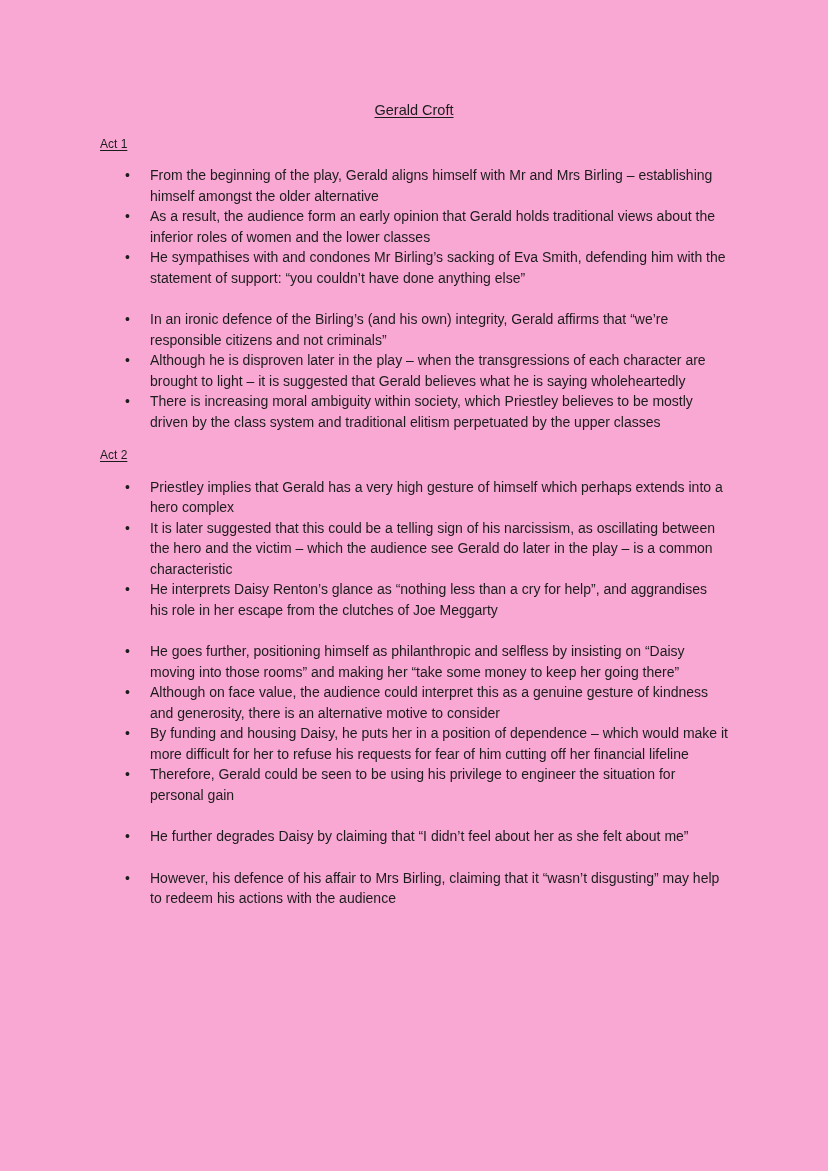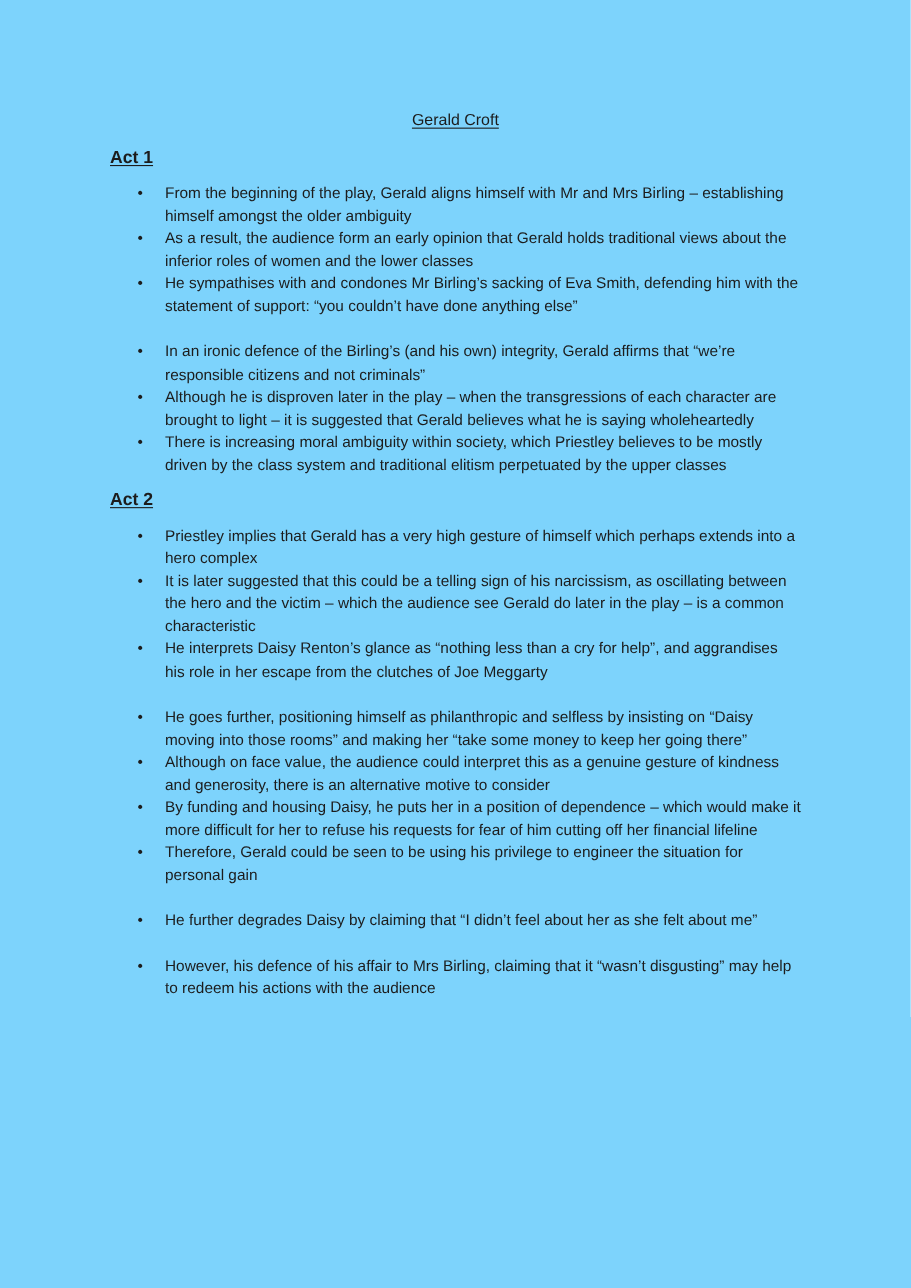--- a/index.html
+++ b/index.html
@@ -4,41 +4,41 @@
 <style>
   html, body {
     margin: 0;
     padding: 0;
     background: #ffffff;
   }
   .page {
     position: relative;
     width: 828px;
     height: 1171px;
-    background: #7dd3fc;
+    background: #f9a8d4;
     box-sizing: border-box;
     padding: 100px 100px 0 100px;
     font-family: "Liberation Sans", "DejaVu Sans", sans-serif;
     font-size: 14px;
     line-height: 20.5px;
     color: #1c1c1c;
     overflow: hidden;
   }
   .doc-title {
     margin: 0;
     font-size: 14.5px;
     font-weight: normal;
     text-align: center;
     text-decoration: underline;
     text-underline-offset: 2px;
   }
   .act-heading {
     margin: 13px 0 0 0;
-    font-size: 16px;
-    font-weight: bold;
+    font-size: 12px;
+    font-weight: normal;
     text-decoration: underline;
     text-underline-offset: 2px;
   }
   .bullet-group {
     list-style: none;
     margin: 21px 0 0 0;
     padding: 0;
     max-width: 628px;
   }
   .act-heading + .bullet-group {
@@ -59,21 +59,21 @@
 </style>
 </head>
 <body>
 
 <div class="page">
   <h1 class="doc-title">Gerald Croft</h1>
   <div id="sections">
       <section>
         <h2 class="act-heading">Act 1</h2>
         <ul class="bullet-group">
-          <li>From the beginning of the play, Gerald aligns himself with Mr and Mrs Birling – establishing himself amongst the older ambiguity</li>
+          <li>From the beginning of the play, Gerald aligns himself with Mr and Mrs Birling – establishing himself amongst the older alternative</li>
           <li>As a result, the audience form an early opinion that Gerald holds traditional views about the inferior roles of women and the lower classes</li>
           <li>He sympathises with and condones Mr Birling’s sacking of Eva Smith, defending him with the statement of support: “you couldn’t have done anything else”</li>
         </ul>
         <ul class="bullet-group">
           <li>In an ironic defence of the Birling’s (and his own) integrity, Gerald affirms that “we’re responsible citizens and not criminals”</li>
           <li>Although he is disproven later in the play – when the transgressions of each character are brought to light – it is suggested that Gerald believes what he is saying wholeheartedly</li>
           <li>There is increasing moral ambiguity within society, which Priestley believes to be mostly driven by the class system and traditional elitism perpetuated by the upper classes</li>
         </ul>
       </section>
       <section>

